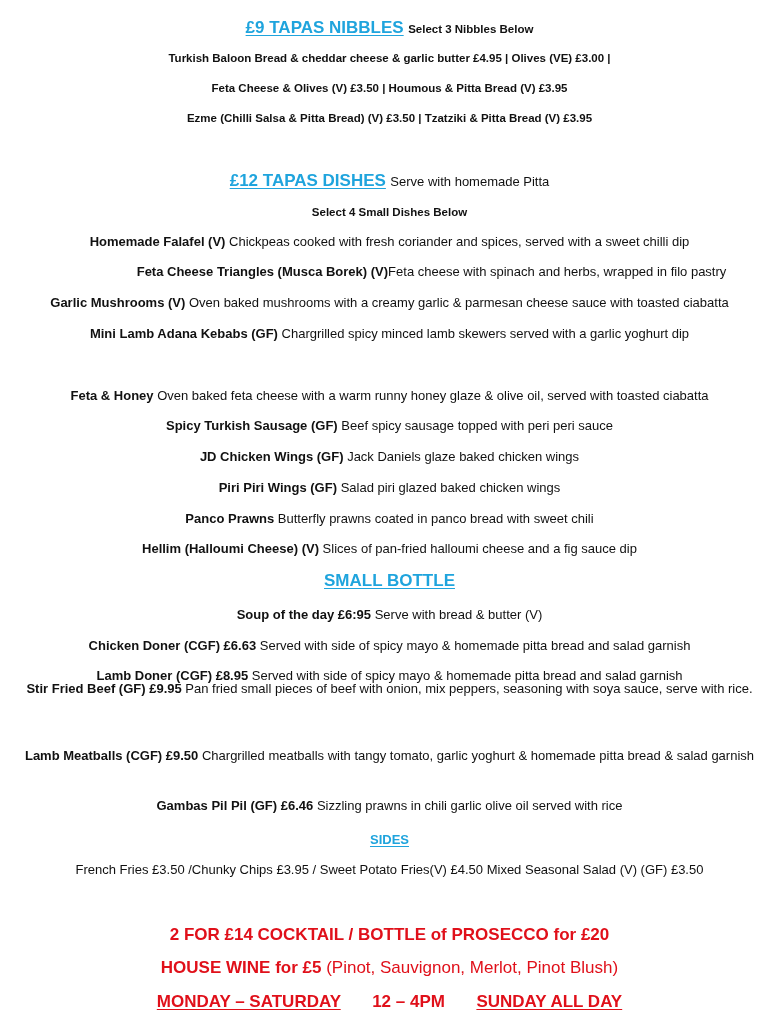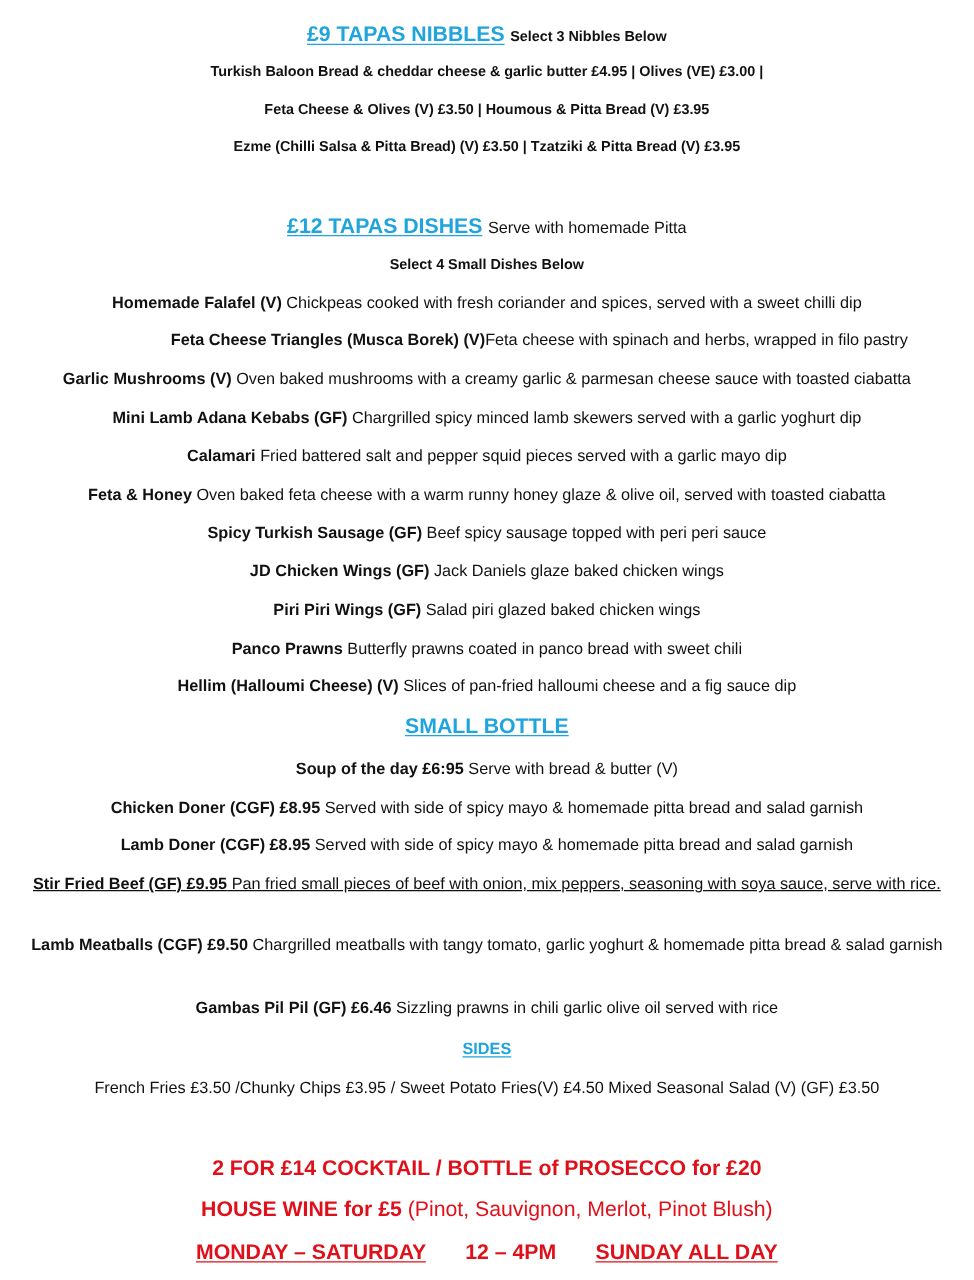--- a/index.html
+++ b/index.html
@@ -31,35 +31,34 @@
   <div class="line" style="top:171px;">
     <span class="blue-h s17">£12 TAPAS DISHES</span>
     <span class="s13">Serve with homemade Pitta</span>
   </div>
   <div class="line b s11" style="top:206px;">Select 4 Small Dishes Below</div>
 
   <div class="line s13" style="top:234px;"><span class="b">Homemade Falafel (V)</span><span> Chickpeas cooked with fresh coriander and spices, served with a sweet chilli dip</span></div>
   <div class="line s13" style="top:264px;padding-left:42px;"><span class="b">Feta Cheese Triangles (Musca Borek) (V)</span><span>Feta cheese with spinach and herbs, wrapped in filo pastry</span></div>
   <div class="line s13" style="top:295px;"><span class="b">Garlic Mushrooms (V)</span><span> Oven baked mushrooms with a creamy garlic &amp; parmesan cheese sauce with toasted ciabatta</span></div>
   <div class="line s13" style="top:326px;"><span class="b">Mini Lamb Adana Kebabs (GF)</span><span> Chargrilled spicy minced lamb skewers served with a garlic yoghurt dip</span></div>
-  <div class="line s13" style="top:357px;"><span class="b">Calamari</span><span> Fried battered salt and pepper squid pieces served with a garlic mayo dip</span></div>
   <div class="line s13" style="top:388px;"><span class="b">Feta &amp; Honey</span><span> Oven baked feta cheese with a warm runny honey glaze &amp; olive oil, served with toasted ciabatta</span></div>
   <div class="line s13" style="top:418px;"><span class="b">Spicy Turkish Sausage (GF)</span><span> Beef spicy sausage topped with peri peri sauce</span></div>
   <div class="line s13" style="top:449px;"><span class="b">JD Chicken Wings (GF)</span><span>  Jack Daniels glaze baked chicken wings</span></div>
   <div class="line s13" style="top:480px;"><span class="b">Piri Piri Wings (GF)</span><span>   Salad piri glazed baked chicken wings</span></div>
   <div class="line s13" style="top:511px;"><span class="b">Panco Prawns</span><span> Butterfly prawns coated in panco bread with sweet chili</span></div>
   <div class="line s13" style="top:541px;"><span class="b">Hellim (Halloumi Cheese) (V)</span><span> Slices of pan-fried halloumi cheese and a fig sauce dip</span></div>
 
   <div class="line" style="top:571px;">
     <span class="blue-h s17">SMALL BOTTLE</span>
   </div>
   <div class="line s13" style="top:607px;"><span class="b">Soup of the day £6:95</span><span> Serve with bread &amp; butter (V)</span></div>
-  <div class="line s13" style="top:638px;"><span class="b">Chicken Doner (CGF) £8.95</span><span> Served with side of spicy mayo &amp; homemade pitta bread and salad garnish</span></div>
+  <div class="line s13" style="top:638px;"><span class="b">Chicken Doner (CGF) £6.63</span><span> Served with side of spicy mayo &amp; homemade pitta bread and salad garnish</span></div>
   <div class="line s13" style="top:668px;"><span class="b">Lamb Doner (CGF) £8.95</span><span>   Served with side of spicy mayo &amp; homemade pitta bread and salad garnish</span></div>
-  <div class="line s13 wrap" style="top:697px;text-decoration:underline;"><span class="b">Stir Fried Beef (GF) £9.95</span><span> Pan fried small pieces of beef with onion, mix peppers, seasoning with soya sauce, serve with rice.</span></div>
+  <div class="line s13 wrap" style="top:679px;"><span class="b">Stir Fried Beef (GF) £9.95</span><span> Pan fried small pieces of beef with onion, mix peppers, seasoning with soya sauce, serve with rice.</span></div>
   <div class="line s13 wrap" style="top:746px;"><span class="b">Lamb Meatballs (CGF) £9.50</span><span>   Chargrilled meatballs with tangy tomato, garlic yoghurt &amp; homemade pitta bread &amp; salad garnish</span></div>
   <div class="line s13" style="top:798px;"><span class="b">Gambas Pil Pil (GF) £6.46</span><span>   Sizzling prawns in chili garlic olive oil served with rice</span></div>
 
   <div class="line" style="top:830px;">
     <span class="blue-h s13">SIDES</span>
   </div>
   <div class="line s13" style="top:862px;">French Fries £3.50 /Chunky Chips £3.95 / Sweet Potato Fries(V) £4.50 Mixed Seasonal Salad (V) (GF) £3.50</div>
 
   <div class="line red b s17" style="top:925px;">2 FOR £14 COCKTAIL / BOTTLE of PROSECCO for £20</div>
   <div class="line red s17" style="top:958px;">

